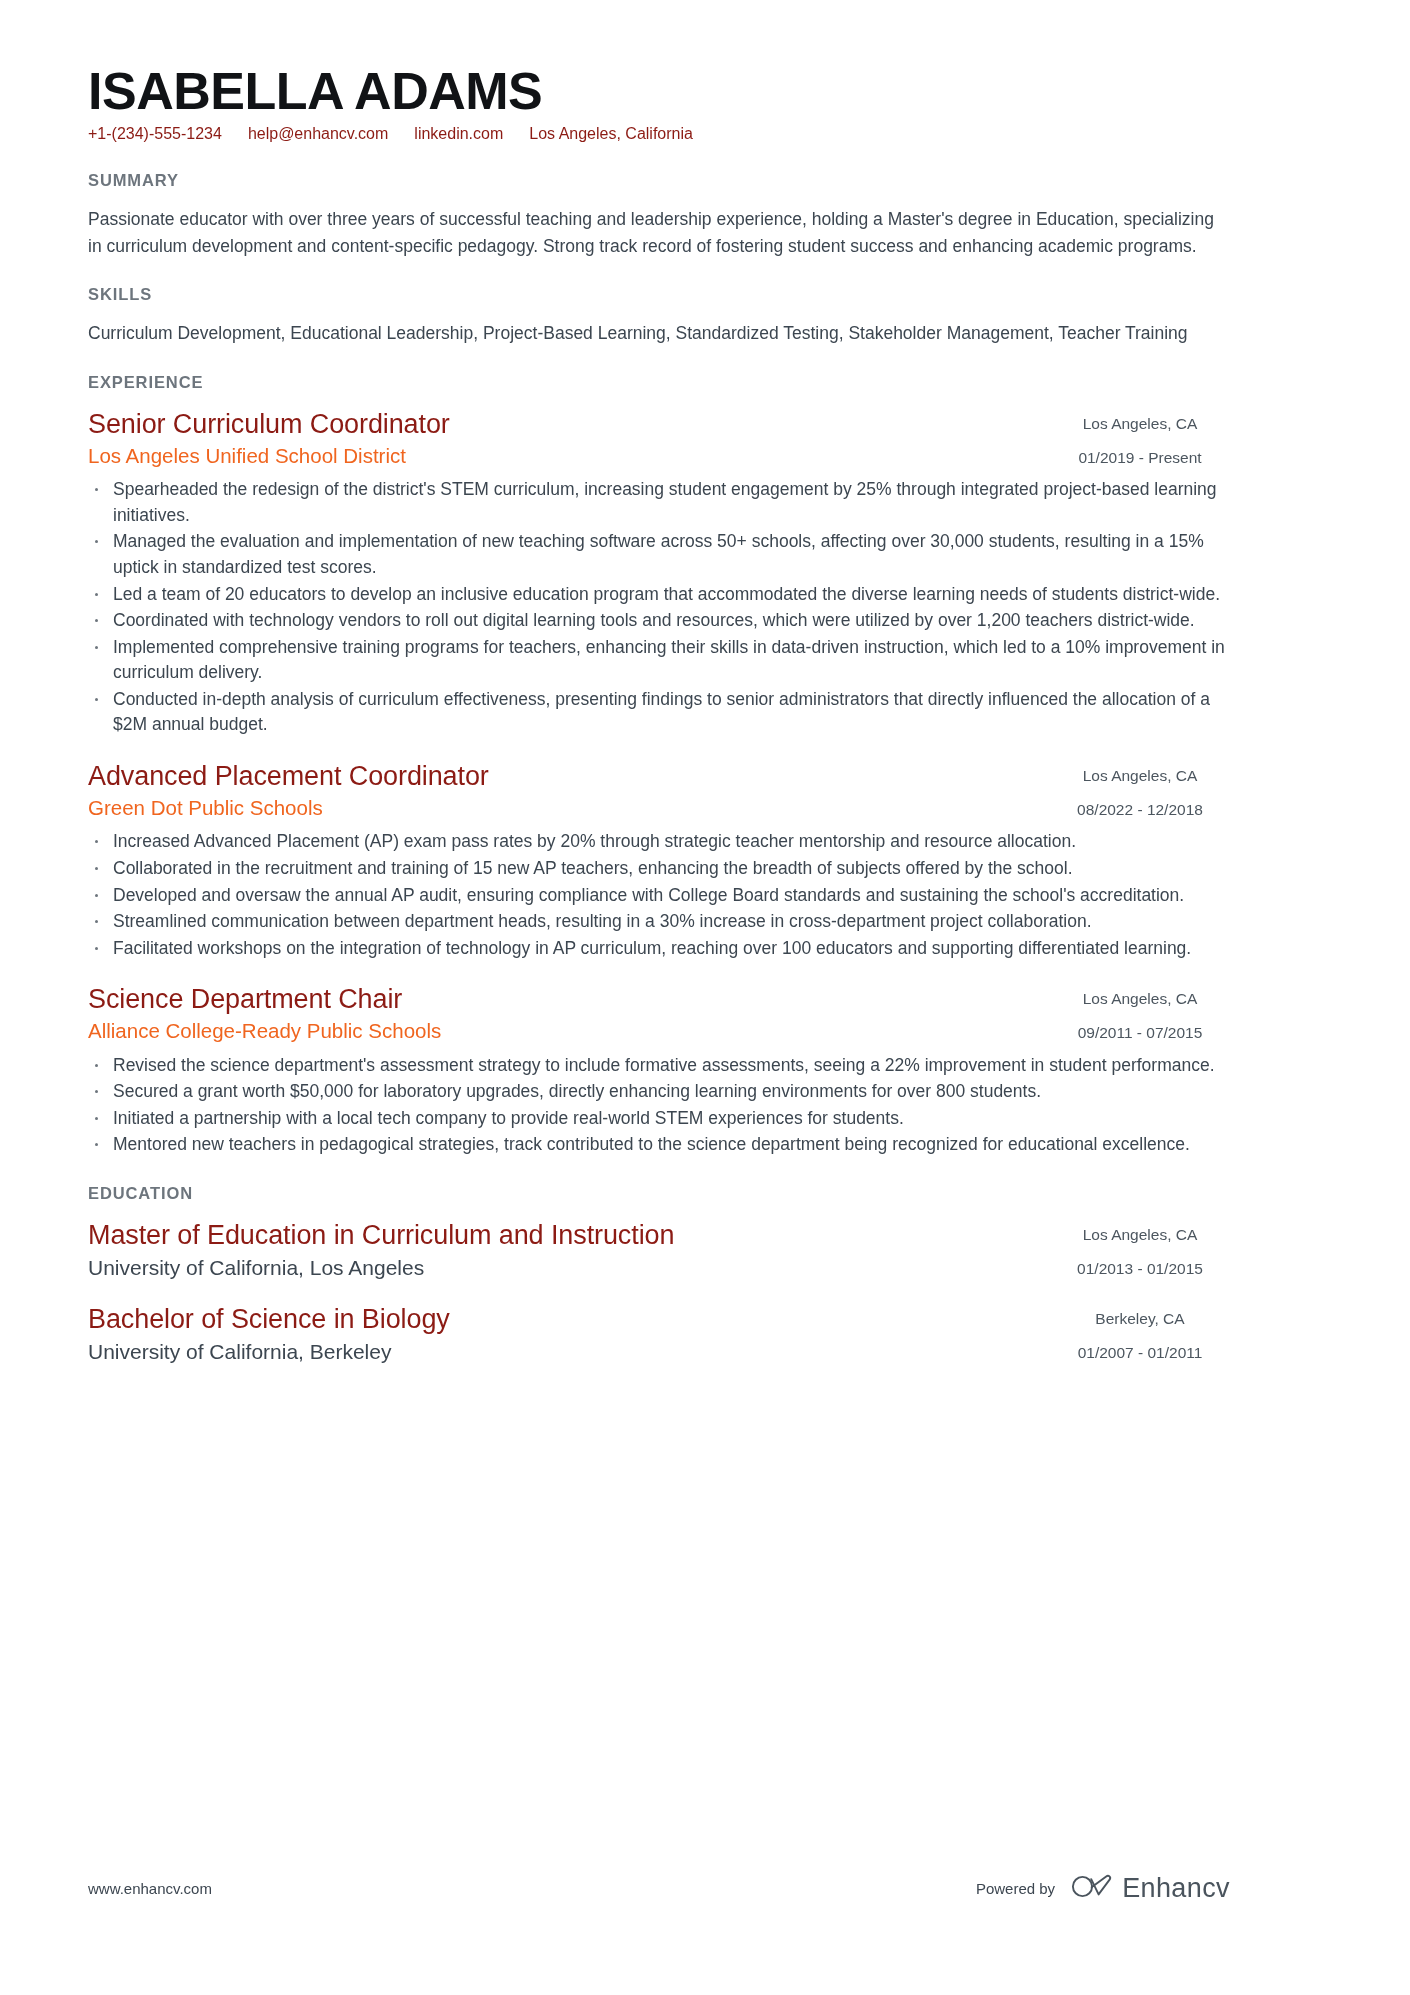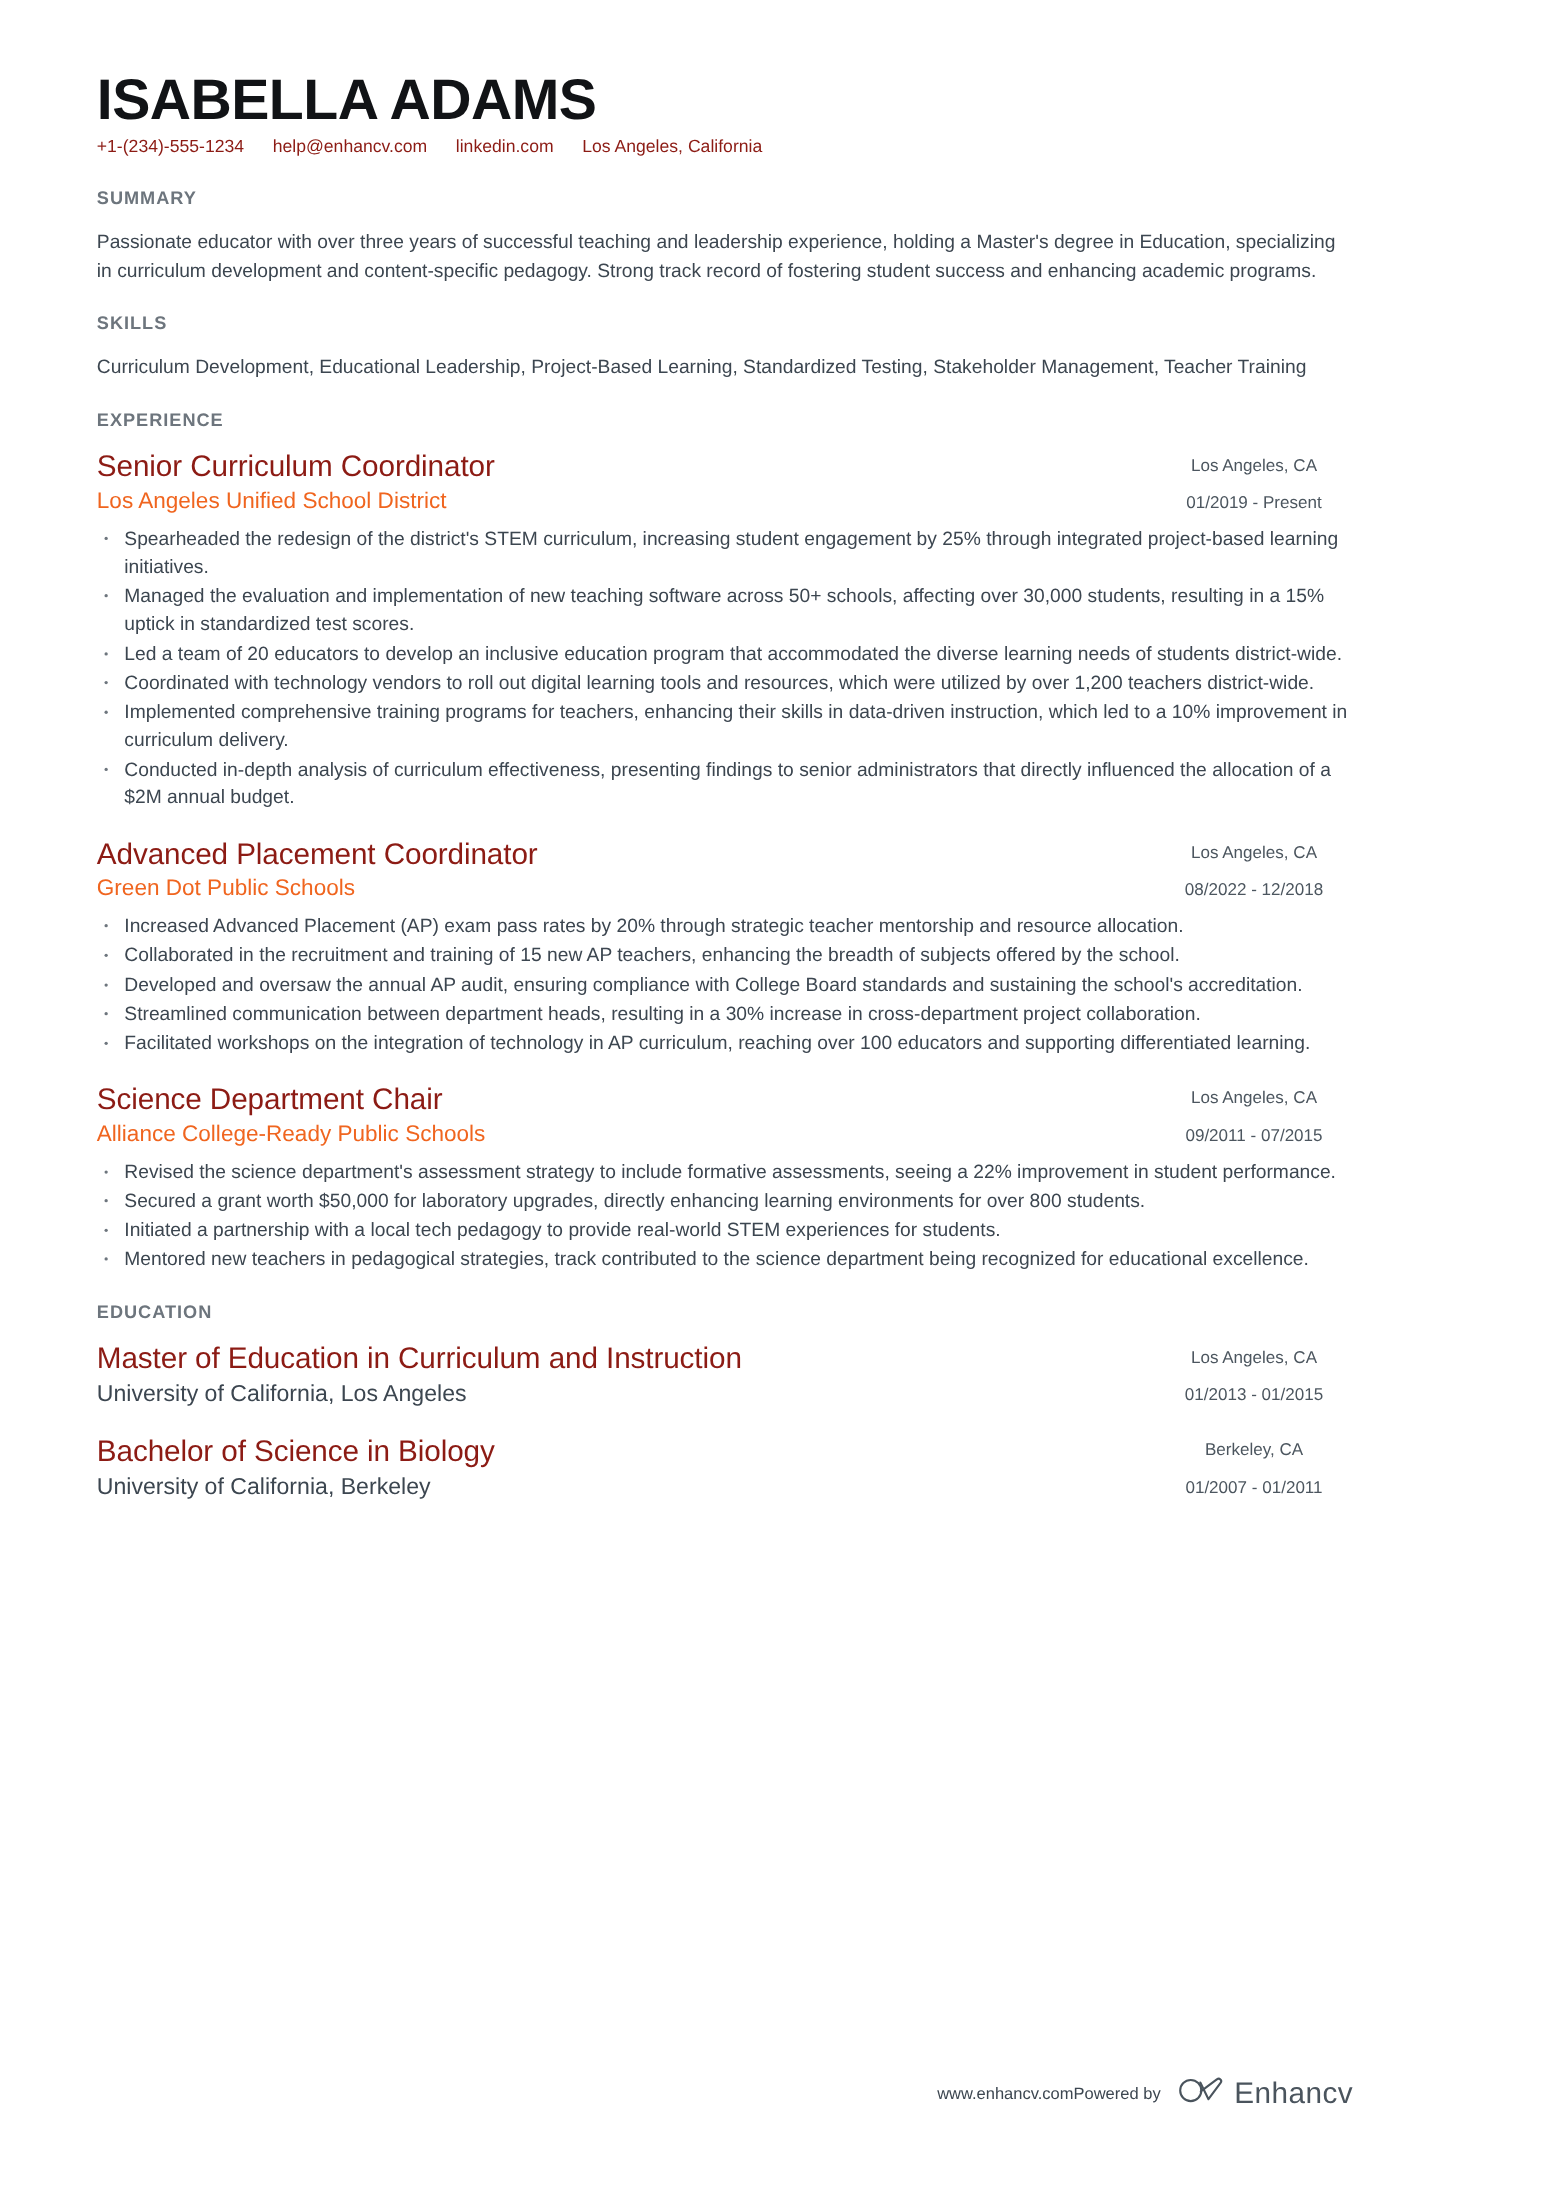--- a/index.html
+++ b/index.html
@@ -149,24 +149,24 @@
     height: 3px;
     background: #6d757d;
     border-radius: 50%;
   }
 
   
   .footer {
     position: absolute;
     left: 88px;
     right: 88px;
-    bottom: 76px;
+    bottom: 91px;
     display: flex;
     align-items: center;
-    justify-content: flex-end;
+    justify-content: space-between;
   }
   .footer-url {
     font-size: 15px;
     color: #3c4650;
   }
   .footer-brand {
     display: flex;
     align-items: center;
     gap: 16px;
   }
@@ -262,21 +262,21 @@
               <div class="entry-org">Alliance College-Ready Public Schools</div>
             </div>
             <div class="entry-right">
               <div class="entry-loc">Los Angeles, CA</div>
               <div class="entry-date">09/2011 - 07/2015</div>
             </div>
           </div>
           <ul class="bullets">
             <li>Revised the science department's assessment strategy to include formative assessments, seeing a 22% improvement in student performance.</li>
             <li>Secured a grant worth $50,000 for laboratory upgrades, directly enhancing learning environments for over 800 students.</li>
-            <li>Initiated a partnership with a local tech pedagogy to provide real-world STEM experiences for students.</li>
+            <li>Initiated a partnership with a local tech company to provide real-world STEM experiences for students.</li>
             <li>Mentored new teachers in pedagogical strategies, track contributed to the science department being recognized for educational excellence.</li>
           </ul>
         </div>
       </div>
   </div>
 
   <div class="section">
     <div class="section-title">EDUCATION</div>
     <div id="education-list">
         <div class="entry">

